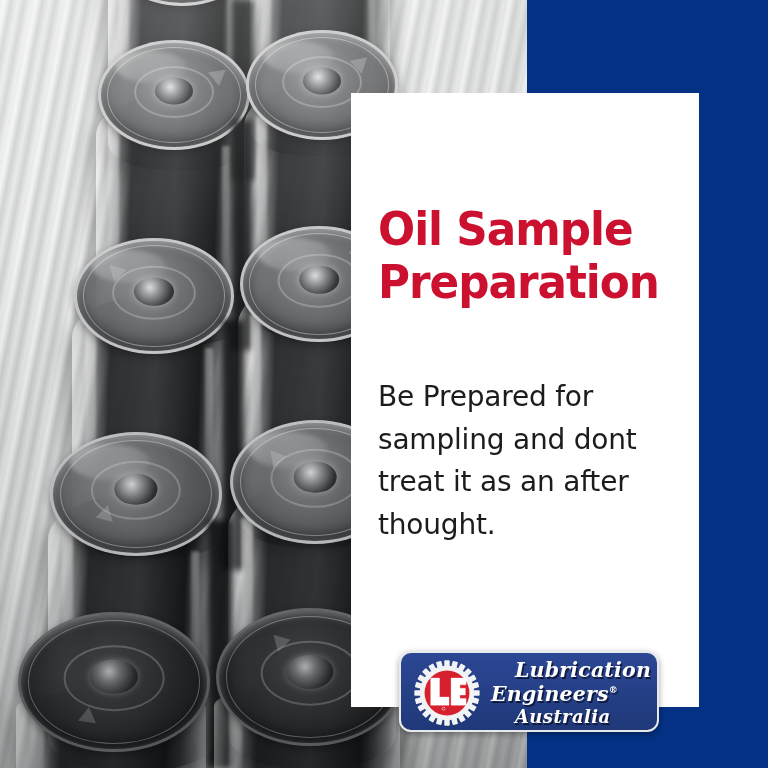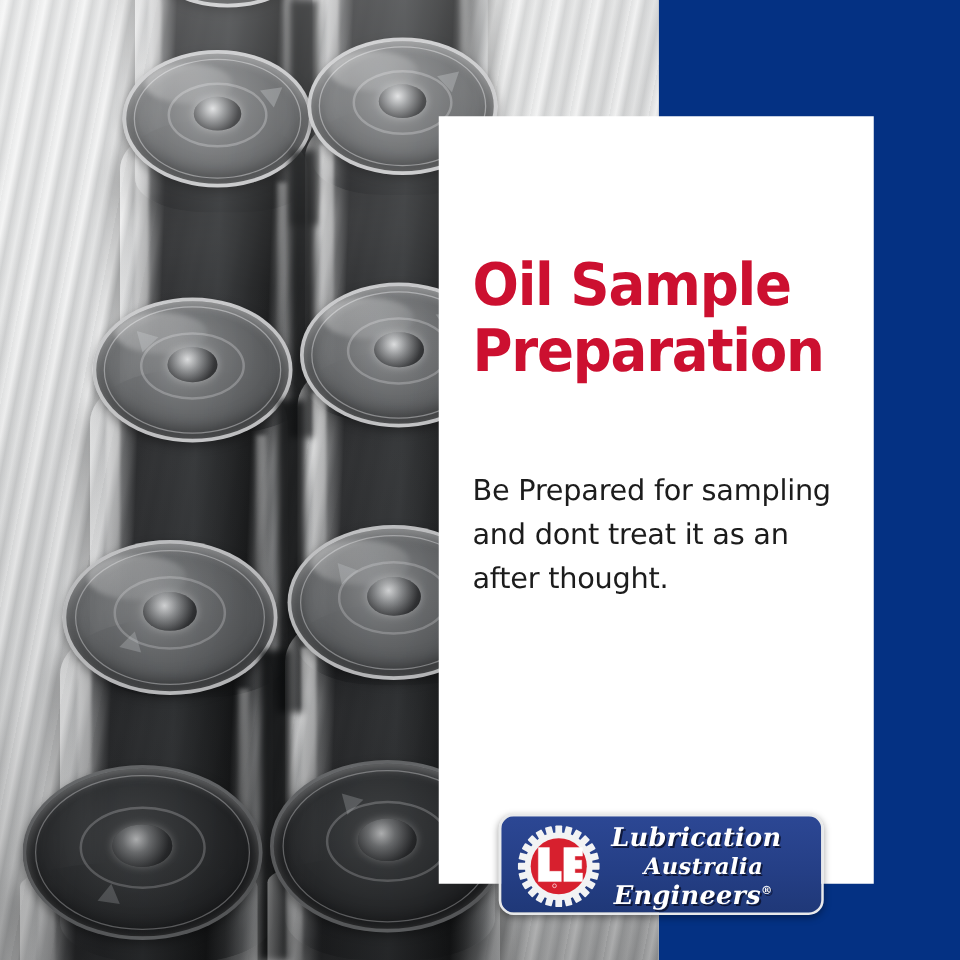--- a/index.html
+++ b/index.html
@@ -205,21 +205,21 @@
     letter-spacing: -1.1px;
     color: #cc1030;
     margin: 0;
     transform: scaleX(0.93);
     transform-origin: left top;
   }
   .bodytext {
     margin: 0;
     padding-top: 68px;
     font-family: "DejaVu Sans", sans-serif;
-    font-size: 23px;
+    font-size: 28px;
     line-height: 1.52;
     color: #1c1c1c;
     letter-spacing: -0.2px;
   }
 
   
   .logo {
     position: absolute;
     left: 399px;
     top: 651px;
@@ -249,21 +249,21 @@
     font-family: "DejaVu Serif", serif;
     font-style: italic;
     font-weight: bold;
     text-shadow: 1.5px 1.5px 0 rgba(10,18,46,0.85);
     line-height: 1.0;
   }
   .lt-row {
     display: block;
     white-space: nowrap;
   }
-  .lt1 { font-size: 20.5px; letter-spacing: 0.2px; padding-left: 2px; }
+  .lt1 { font-size: 20.5px; letter-spacing: 0.2px; padding-left: 2px; text-align: right; }
   .lt2 { font-size: 20.5px; letter-spacing: 0.2px; padding-left: 4px; padding-top: 3px; }
   .lt3 { font-size: 18px;   letter-spacing: 0.4px; padding-left: 28px; padding-top: 4px; }
   .reg {
     font-size: 9px;
     vertical-align: super;
     font-style: normal;
   }
 </style>
 </head>
 <body>
@@ -435,18 +435,18 @@
 
         <path d="M26 28 h13 v28 h14 v12 H26 z" stroke-width="0.5"></path>
 
         <path d="M56 28 h22 v10 H69 v5 h8 v10 h-8 v5 h9 v10 H56 z" stroke-width="0.5"></path>
       </g>
       <circle cx="45" cy="73" r="2.2" fill="#d7202e" stroke="#ffffff" stroke-width="0.8"></circle>
     </svg>
 
     <div class="logo-text">
       <span class="lt-row lt1">Lubrication</span>
+      <span class="lt-row lt2"><span>Engineers</span><span class="reg">®</span></span>
       <span class="lt-row lt3">Australia</span>
-      <span class="lt-row lt2"><span>Engineers</span><span class="reg">®</span></span>
     </div>
   </div>
 
 </div>
 
 </body></html>

